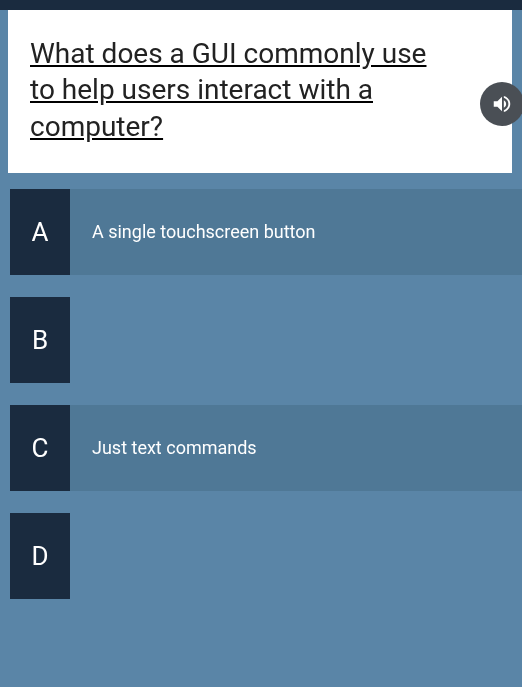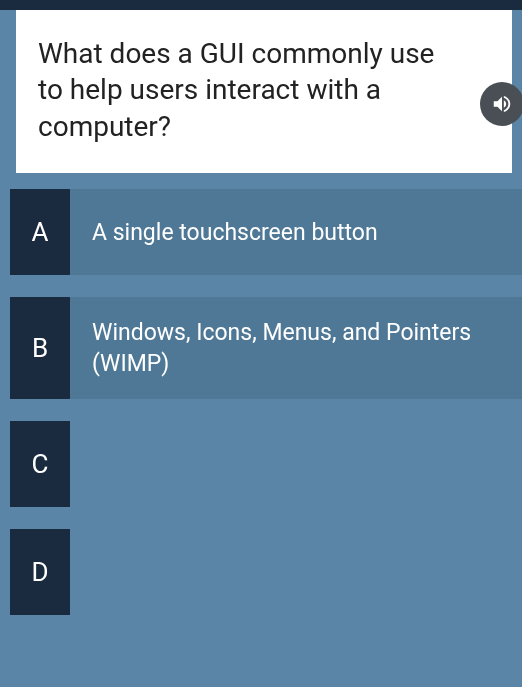--- a/index.html
+++ b/index.html
@@ -11,23 +11,24 @@
     overflow: hidden;
     position: relative;
   }
   .topbar {
     background: #1a2b3f;
     height: 10px;
     width: 100%;
   }
   .question-card {
     background: #ffffff;
-    margin: 0 10px 0 16px;
+    margin: 0 10px 0 8px;
     padding: 26px 22px 28px 22px;
     position: relative;
+    text-decoration: underline;
   }
   .question-text {
     color: #222;
     font-size: 28px;
     line-height: 1.3;
     font-weight: 400;
     max-width: 420px;
   }
   .sound-btn {
     position: absolute;
@@ -60,21 +61,21 @@
     font-size: 26px;
     display: flex;
     align-items: center;
     justify-content: center;
     flex-shrink: 0;
   }
   .option-text {
     flex: 1;
     background: #4f7896;
     color: #fff;
-    font-size: 23px;
+    font-size: 18px;
     line-height: 1.35;
     padding: 20px 22px;
     display: flex;
     align-items: center;
   }
 </style>
 </head>
 <body>
 
 <div class="topbar"></div>
@@ -88,21 +89,21 @@
   </div>
 </div>
 
 <div class="options">
   <div class="option">
     <div class="option-letter">A</div>
     <div class="option-text">A single touchscreen button</div>
   </div>
   <div class="option">
     <div class="option-letter">B</div>
-    <div class="option-text">Windows, Icons, Menus, and Pointers (WIMP)</div>
   </div>
   <div class="option">
     <div class="option-letter">C</div>
+    <div class="option-text">Just text commands</div>
   </div>
   <div class="option">
     <div class="option-letter">D</div>
   </div>
 </div>
 
 </body></html>

